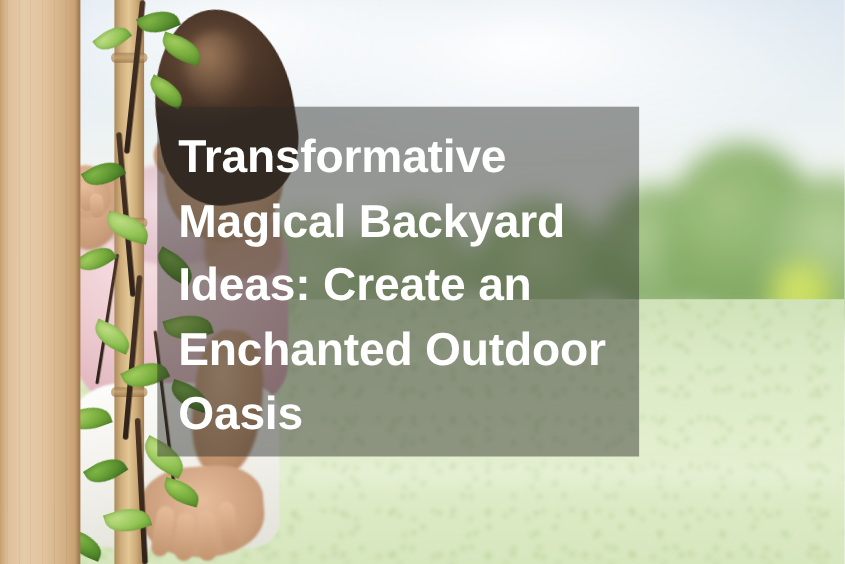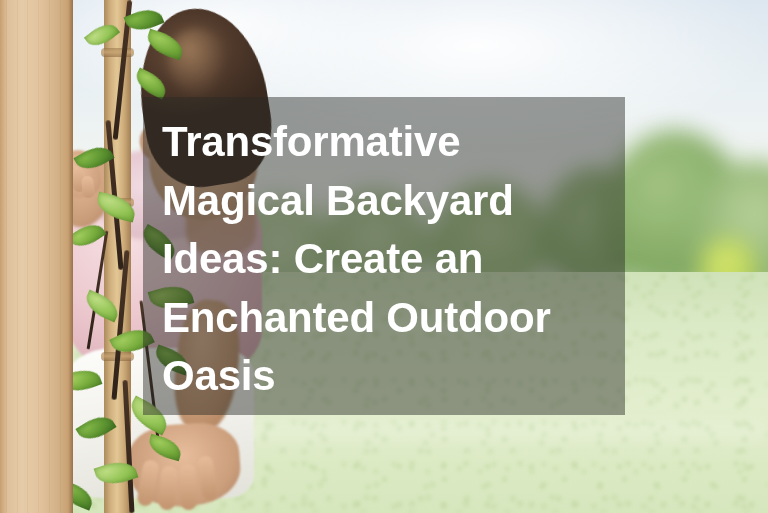--- a/index.html
+++ b/index.html
@@ -310,21 +310,21 @@
     filter: blur(0.35px);
   }
   .leaf.dark { background: radial-gradient(ellipse at 30% 30%, #7fb545 0%, #5c9330 55%, #3f6f22 100%); }
   .leaf.light { background: radial-gradient(ellipse at 30% 30%, #bcdc82 0%, #95c557 55%, #6da336 100%); }
 
   
   .title-overlay {
     position: absolute;
     left: 143px;
     top: 97px;
-    width: 482px;
+    width: 438px;
     height: 318px;
     background: rgba(40, 42, 38, 0.46);
     box-sizing: border-box;
     padding: 16px 18px 0 19px;
   }
   .title-text {
     margin: 0;
     color: #ffffff;
     font-family: "Liberation Sans", sans-serif;
     font-weight: bold;

